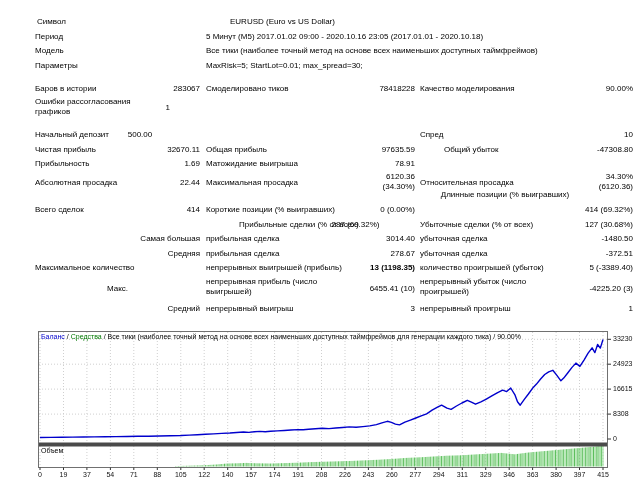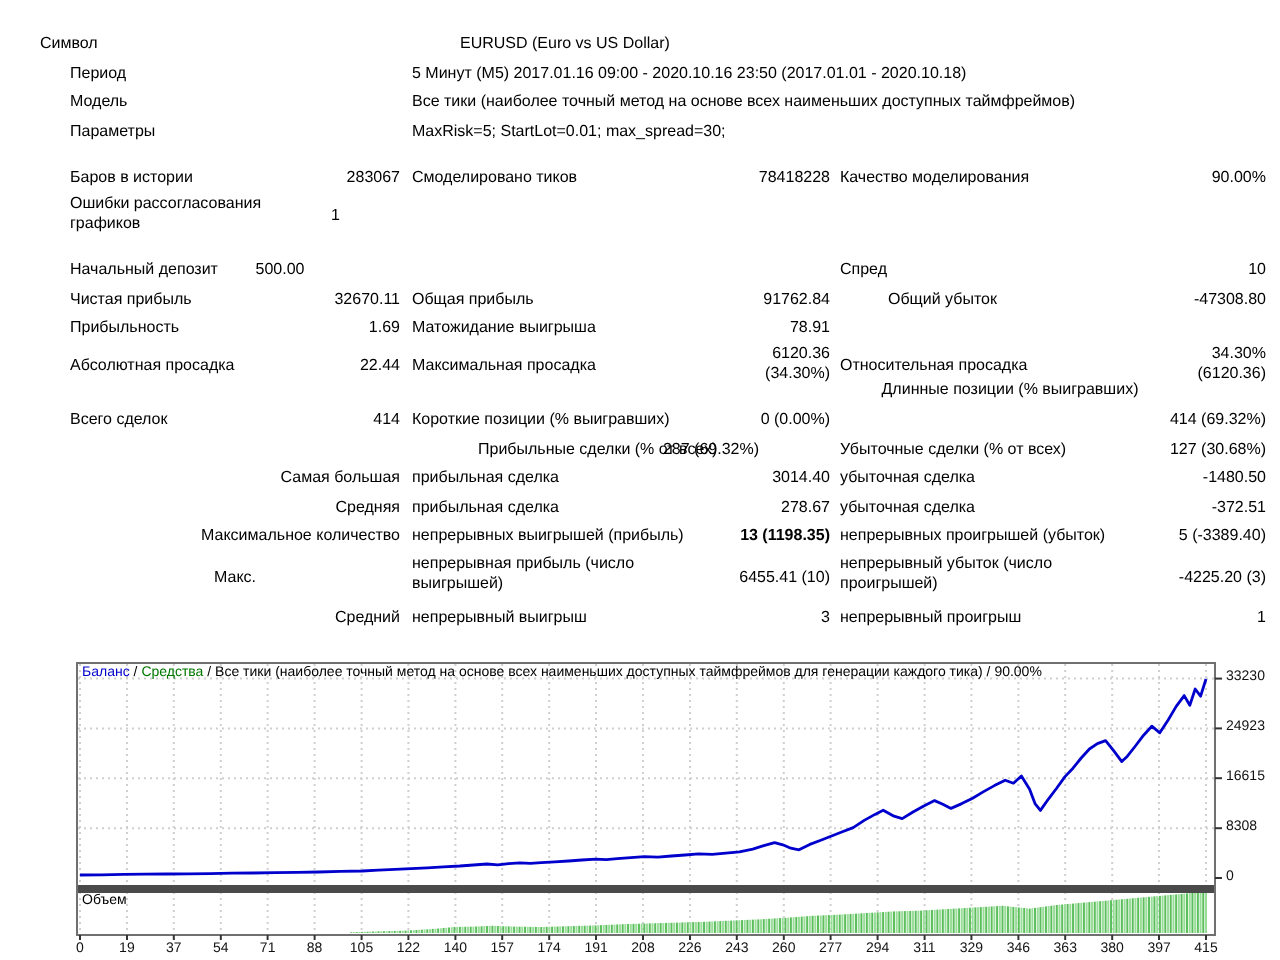--- a/index.html
+++ b/index.html
@@ -11,44 +11,44 @@
   .legend{position:absolute;left:41px;top:333px;width:560px;font-size:7px;line-height:8px;
           white-space:nowrap;overflow:hidden;}
   .vol-label{position:absolute;left:41px;top:447px;font-size:7px;line-height:8px;}
   svg{position:absolute;left:0;top:0;}
 </style>
 </head>
 <body>
 
 <div class="screen">
   <div id="report">
-      <div class="cell" style="left: 20px; top: 17px; width: 165px; text-align: left;">Символ</div>
+      <div class="cell" style="left: 37px; top: 17px; width: 165px; text-align: left;">Символ</div>
       <div class="cell" style="left: 206px; top: 17px; width: 420px; text-align: left; padding-left: 24px;">EURUSD (Euro vs US Dollar)</div>
       <div class="cell" style="left: 35px; top: 31.6px; width: 165px; text-align: left;">Период</div>
-      <div class="cell" style="left: 206px; top: 31.6px; width: 420px; text-align: left;">5 Минут (M5) 2017.01.16 09:00 - 2020.10.16 23:50 (2017.01.01 - 2020.10.18)</div>
+      <div class="cell" style="left: 206px; top: 31.6px; width: 420px; text-align: left;">5 Минут (M5) 2017.01.02 09:00 - 2020.10.16 23:05 (2017.01.01 - 2020.10.18)</div>
       <div class="cell" style="left: 35px; top: 46.2px; width: 165px; text-align: left;">Модель</div>
       <div class="cell" style="left: 206px; top: 46.2px; width: 420px; text-align: left;">Все тики (наиболее точный метод на основе всех наименьших доступных таймфреймов)</div>
       <div class="cell" style="left: 35px; top: 60.8px; width: 165px; text-align: left;">Параметры</div>
       <div class="cell" style="left: 206px; top: 60.8px; width: 420px; text-align: left;">MaxRisk=5; StartLot=0.01; max_spread=30;</div>
       <div class="cell" style="left: 35px; top: 84px; width: 165px; text-align: left;">Баров в истории</div>
       <div class="cell" style="left: 80px; top: 84px; width: 120px; text-align: right;">283067</div>
       <div class="cell" style="left: 206px; top: 84px; width: 205px; text-align: left;">Смоделировано тиков</div>
       <div class="cell" style="left: 296px; top: 84px; width: 119px; text-align: right;">78418228</div>
       <div class="cell" style="left: 420px; top: 84px; width: 170px; text-align: left;">Качество моделирования</div>
       <div class="cell" style="left: 513px; top: 84px; width: 120px; text-align: right;">90.00%</div>
       <div class="cell wrap" style="left: 35px; top: 97px; width: 105px; text-align: left;">Ошибки рассогласования графиков</div>
       <div class="cell" style="left: 60px; top: 103px; width: 110px; text-align: right;">1</div>
       <div class="cell" style="left: 35px; top: 130px; width: 165px; text-align: left;">Начальный депозит</div>
       <div class="cell" style="left: 80px; top: 130px; width: 120px; text-align: center;">500.00</div>
       <div class="cell" style="left: 420px; top: 130px; width: 170px; text-align: left;">Спред</div>
       <div class="cell" style="left: 513px; top: 130px; width: 120px; text-align: right;">10</div>
       <div class="cell" style="left: 35px; top: 144.5px; width: 165px; text-align: left;">Чистая прибыль</div>
       <div class="cell" style="left: 80px; top: 144.5px; width: 120px; text-align: right;">32670.11</div>
       <div class="cell" style="left: 206px; top: 144.5px; width: 205px; text-align: left;">Общая прибыль</div>
-      <div class="cell" style="left: 296px; top: 144.5px; width: 119px; text-align: right;">91762.84</div>
+      <div class="cell" style="left: 296px; top: 144.5px; width: 119px; text-align: right;">97635.59</div>
       <div class="cell" style="left: 420px; top: 144.5px; width: 170px; text-align: left; margin-left: 24px;">Общий убыток</div>
       <div class="cell" style="left: 513px; top: 144.5px; width: 120px; text-align: right;">-47308.80</div>
       <div class="cell" style="left: 35px; top: 159px; width: 165px; text-align: left;">Прибыльность</div>
       <div class="cell" style="left: 80px; top: 159px; width: 120px; text-align: right;">1.69</div>
       <div class="cell" style="left: 206px; top: 159px; width: 205px; text-align: left;">Матожидание выигрыша</div>
       <div class="cell" style="left: 296px; top: 159px; width: 119px; text-align: right;">78.91</div>
       <div class="cell" style="left: 35px; top: 178px; width: 165px; text-align: left;">Абсолютная просадка</div>
       <div class="cell" style="left: 80px; top: 178px; width: 120px; text-align: right;">22.44</div>
       <div class="cell" style="left: 206px; top: 178px; width: 205px; text-align: left;">Максимальная просадка</div>
       <div class="cell" style="left: 296px; top: 172px; width: 119px; text-align: right;">
@@ -73,24 +73,24 @@
       <div class="cell" style="left: 35px; top: 234px; width: 165px; text-align: right;">Самая большая</div>
       <div class="cell" style="left: 206px; top: 234px; width: 205px; text-align: left;">прибыльная сделка</div>
       <div class="cell" style="left: 296px; top: 234px; width: 119px; text-align: right;">3014.40</div>
       <div class="cell" style="left: 420px; top: 234px; width: 170px; text-align: left;">убыточная сделка</div>
       <div class="cell" style="left: 513px; top: 234px; width: 120px; text-align: right;">-1480.50</div>
       <div class="cell" style="left: 35px; top: 248.5px; width: 165px; text-align: right;">Средняя</div>
       <div class="cell" style="left: 206px; top: 248.5px; width: 205px; text-align: left;">прибыльная сделка</div>
       <div class="cell" style="left: 296px; top: 248.5px; width: 119px; text-align: right;">278.67</div>
       <div class="cell" style="left: 420px; top: 248.5px; width: 170px; text-align: left;">убыточная сделка</div>
       <div class="cell" style="left: 513px; top: 248.5px; width: 120px; text-align: right;">-372.51</div>
-      <div class="cell" style="left: 35px; top: 263px; width: 165px; text-align: right;">Максимальное количество</div>
+      <div class="cell" style="left: 35px; top: 263px; width: 165px; text-align: left;">Максимальное количество</div>
       <div class="cell" style="left: 206px; top: 263px; width: 205px; text-align: left;">непрерывных выигрышей (прибыль)</div>
       <div class="cell" style="left: 296px; top: 263px; width: 119px; text-align: right; font-weight: bold;">13 (1198.35)</div>
-      <div class="cell" style="left: 420px; top: 263px; width: 170px; text-align: left;">непрерывных проигрышей (убыток)</div>
+      <div class="cell" style="left: 420px; top: 263px; width: 170px; text-align: left;">количество проигрышей (убыток)</div>
       <div class="cell" style="left: 513px; top: 263px; width: 120px; text-align: right;">5 (-3389.40)</div>
       <div class="cell" style="left: 35px; top: 284px; width: 165px; text-align: center;">Макс.</div>
       <div class="cell wrap" style="left: 206px; top: 277px; width: 115px; text-align: left;">непрерывная прибыль (число выигрышей)</div>
       <div class="cell" style="left: 296px; top: 284px; width: 119px; text-align: right;">6455.41 (10)</div>
       <div class="cell wrap" style="left: 420px; top: 277px; width: 115px; text-align: left;">непрерывный убыток (число проигрышей)</div>
       <div class="cell" style="left: 513px; top: 284px; width: 120px; text-align: right;">-4225.20 (3)</div>
       <div class="cell" style="left: 35px; top: 304px; width: 165px; text-align: right;">Средний</div>
       <div class="cell" style="left: 206px; top: 304px; width: 205px; text-align: left;">непрерывный выигрыш</div>
       <div class="cell" style="left: 296px; top: 304px; width: 119px; text-align: right;">3</div>
       <div class="cell" style="left: 420px; top: 304px; width: 170px; text-align: left;">непрерывный проигрыш</div>

